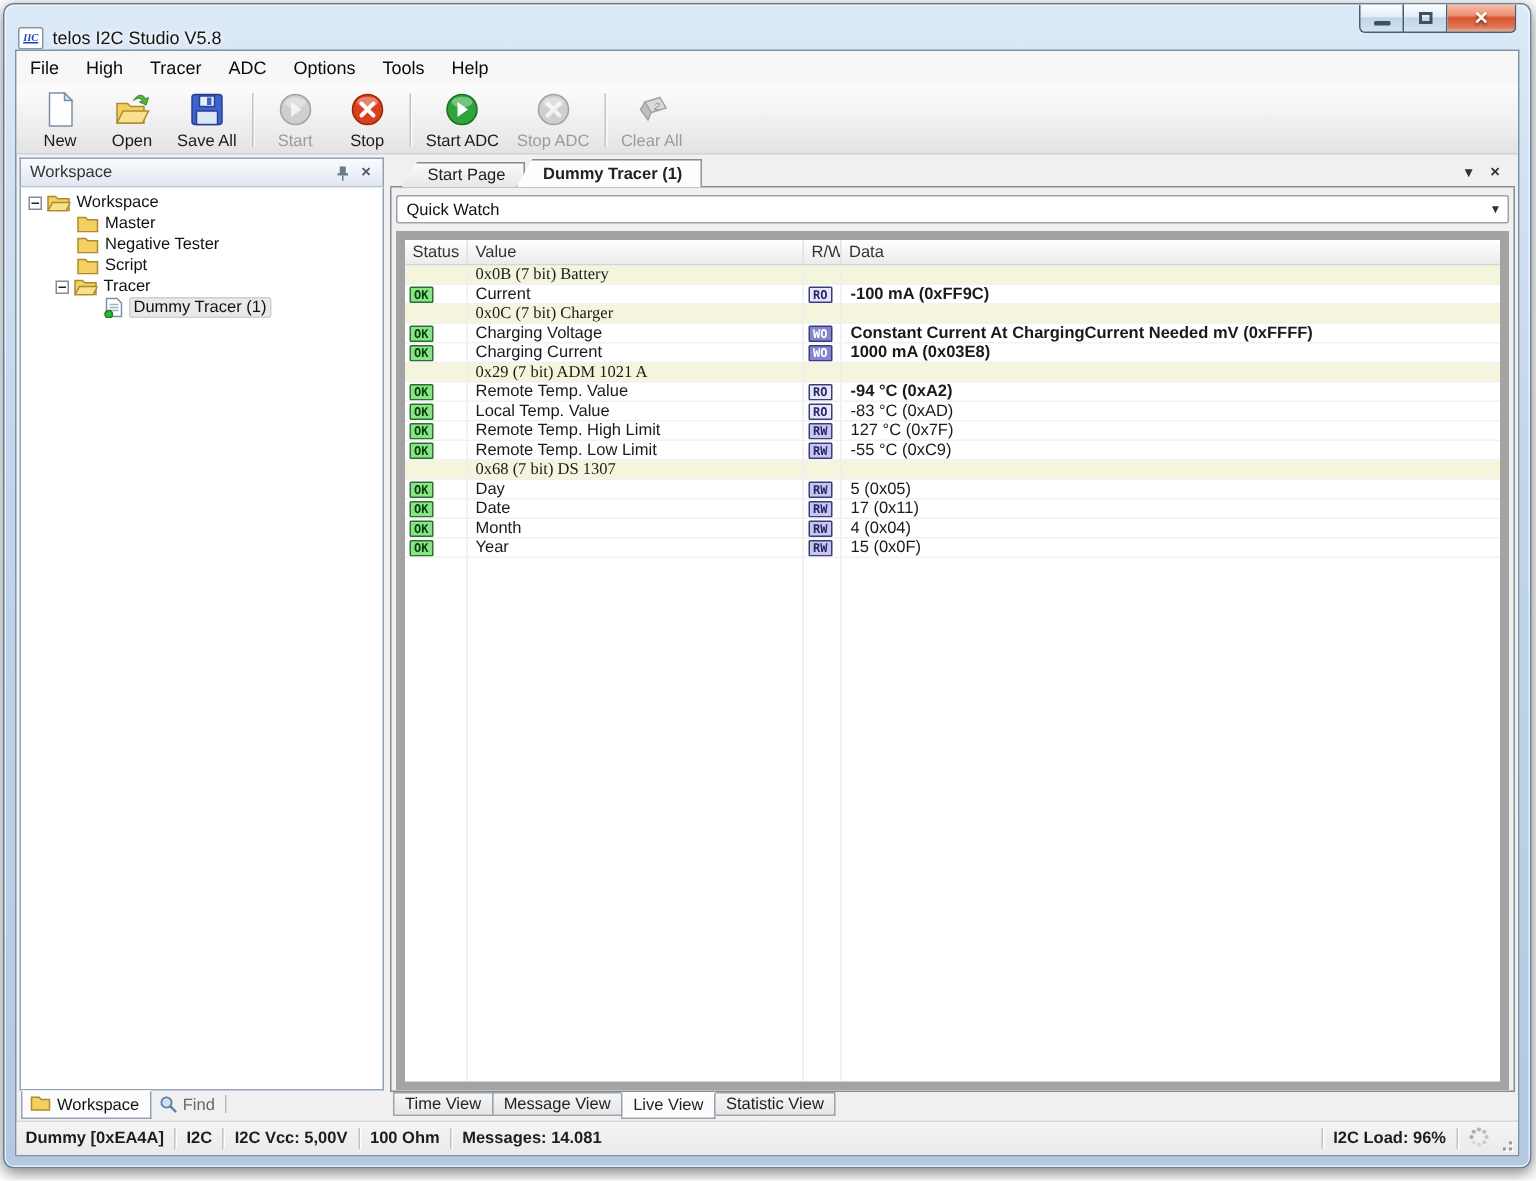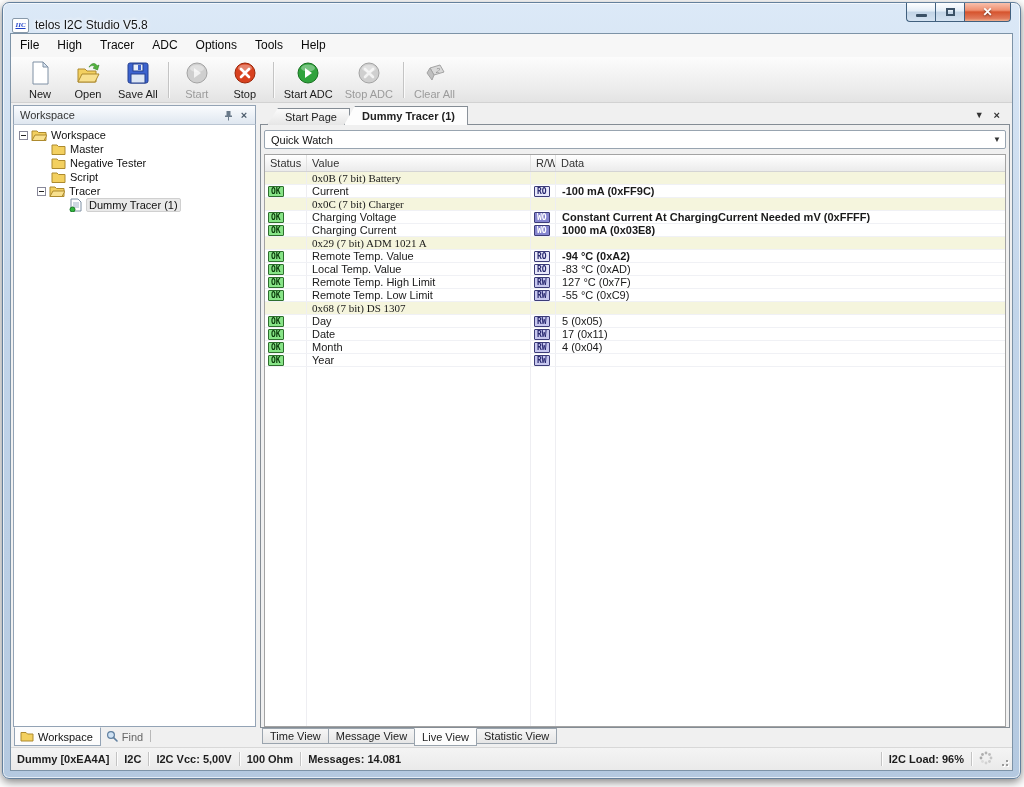--- a/index.html
+++ b/index.html
@@ -102,21 +102,21 @@
   .doc-content {
     flex:1 1 auto; min-height:0; display:flex; flex-direction:column;
     border:1px solid #848c94; border-top:none; background:#f0f0f0; padding:5px 3px 0 3px;
   }
   .combo {
     height:19px; flex:0 0 auto; background:#fff; border:1px solid #98a4b0; border-radius:2px;
     display:flex; align-items:center; font-size:11px; color:#111; padding-left:6px;
   }
   .combo-arrow { margin-left:auto; width:16px; height:100%; display:flex; align-items:center; justify-content:center; font-size:8px; color:#333; }
   
-  .table-wrap { flex:1 1 auto; min-height:0; margin-top:5px; background:#fff; border:1px solid #a3a3a3; display:flex; flex-direction:column; font-size:11px; }
+  .table-wrap { flex:1 1 auto; min-height:0; margin-top:5px; background:#fff; border:6px solid #a3a3a3; display:flex; flex-direction:column; font-size:11px; }
   .thead { height:17px; flex:0 0 auto; display:flex; background:linear-gradient(#ffffff, #ebebeb); border-bottom:1px solid #d4d4d4; color:#333; }
   .th { padding:2px 0 0 5px; border-right:1px solid #e2e2e2; white-space:nowrap; overflow:hidden; }
   .col-status { width:42px; flex:0 0 auto; }
   .col-value  { width:224px; flex:0 0 auto; }
   .col-rw     { width:25px; flex:0 0 auto; }
   .col-data   { flex:1 1 auto; min-width:0; }
   .tbody { flex:1 1 auto; display:flex; flex-direction:column; min-height:0; overflow:hidden; }
   .trow { height:13px; flex:0 0 auto; display:flex; align-items:center; border-bottom:1px solid #f0f1f5; line-height:12px; }
   .trow .td { height:100%; display:flex; align-items:center; border-right:1px solid #eeeef2; overflow:hidden; white-space:nowrap; }
   .trow.section { background:#f5f5dd;font-family:Liberation Serif, serif; }
@@ -532,20 +532,21 @@
               </div>
 
               <div class="trow">
                 <div class="td col-status">
                     <span class="badge ok">OK</span>
                   </div>
                 <div class="td col-value val">Year</div>
                 <div class="td col-rw">
                     <span class="badge rw">RW</span>
                   </div>
+                <div class="td col-data data" style="border-right:none;">15 (0x0F)</div>
               </div>
 
               <div class="filler">
                 <div class="td col-status"></div>
                   <div class="td col-value"></div>
                   <div class="td col-rw"></div>
                   <div class="td col-data" style="border-right:none;"></div>
               </div>
             </div>
           </div>

